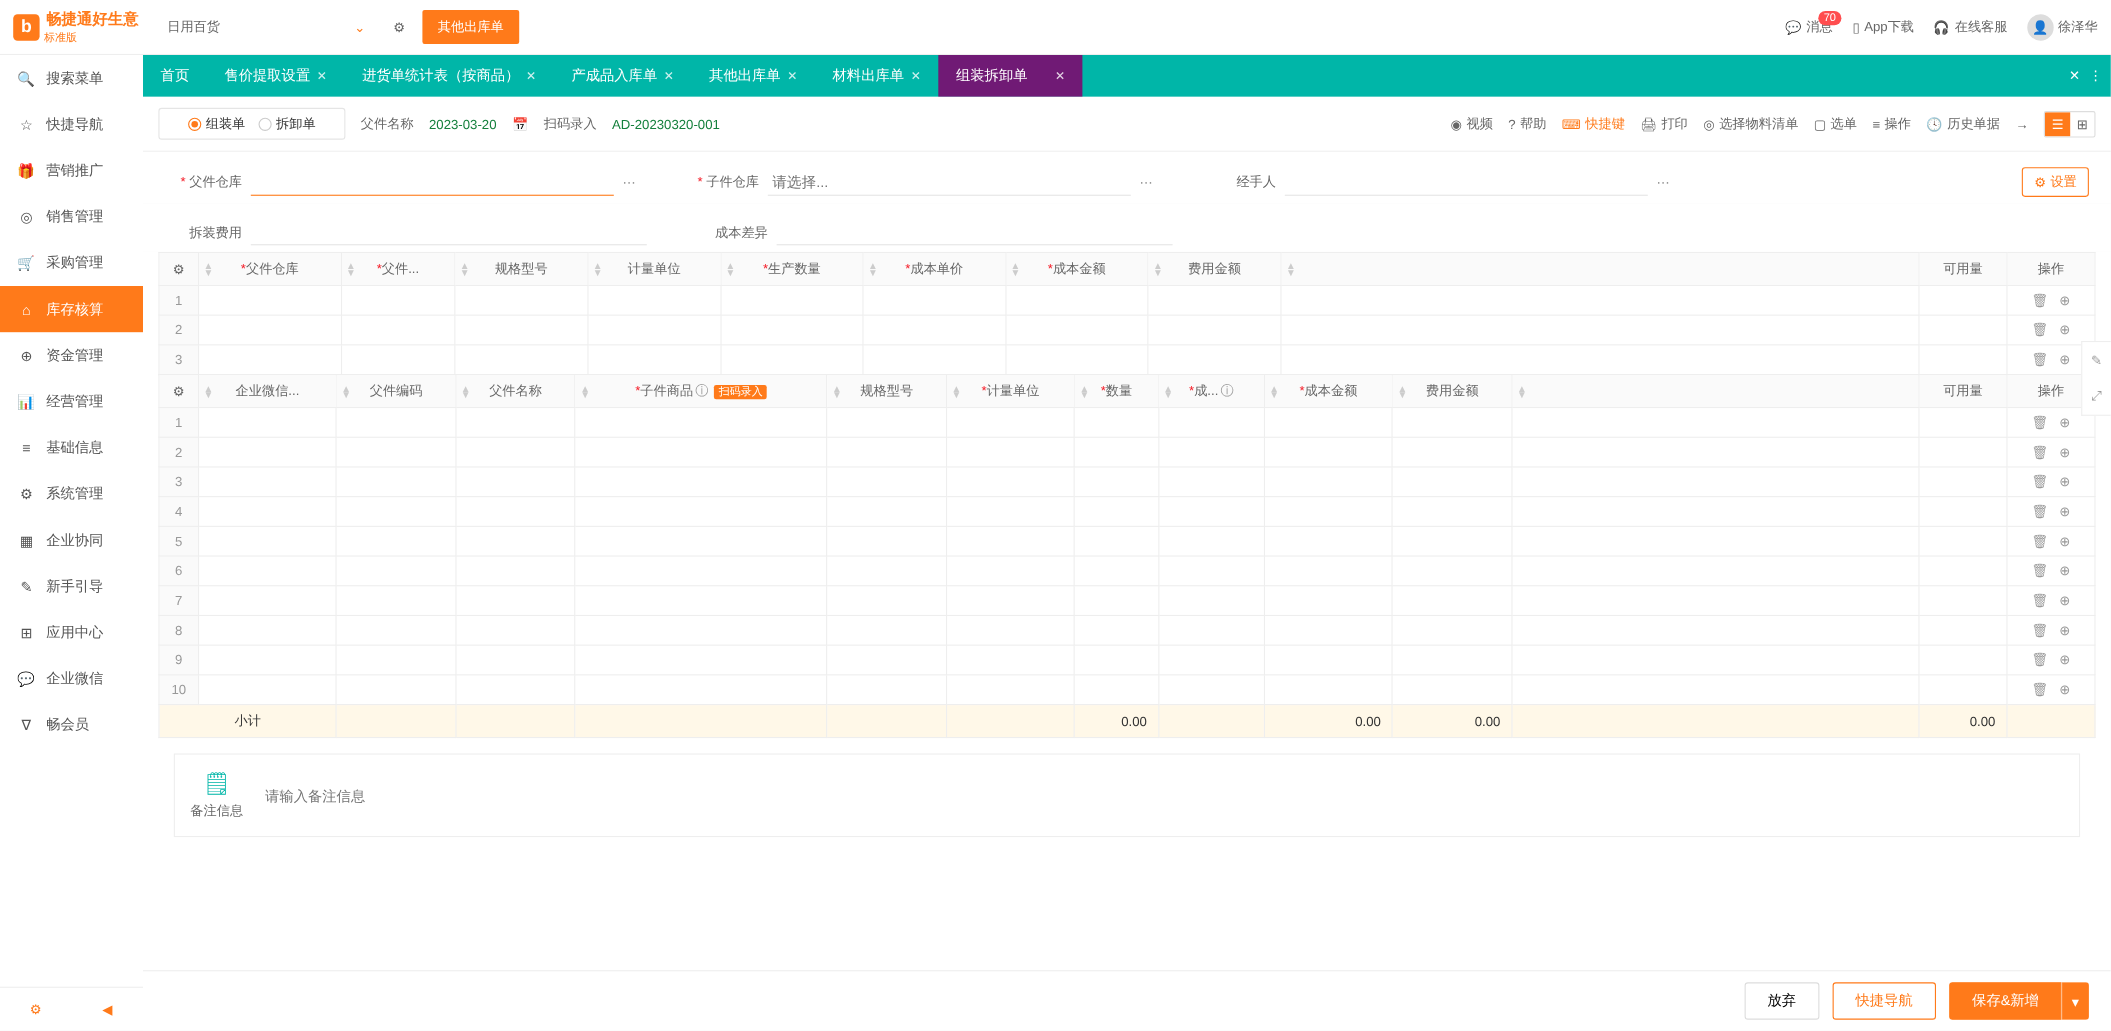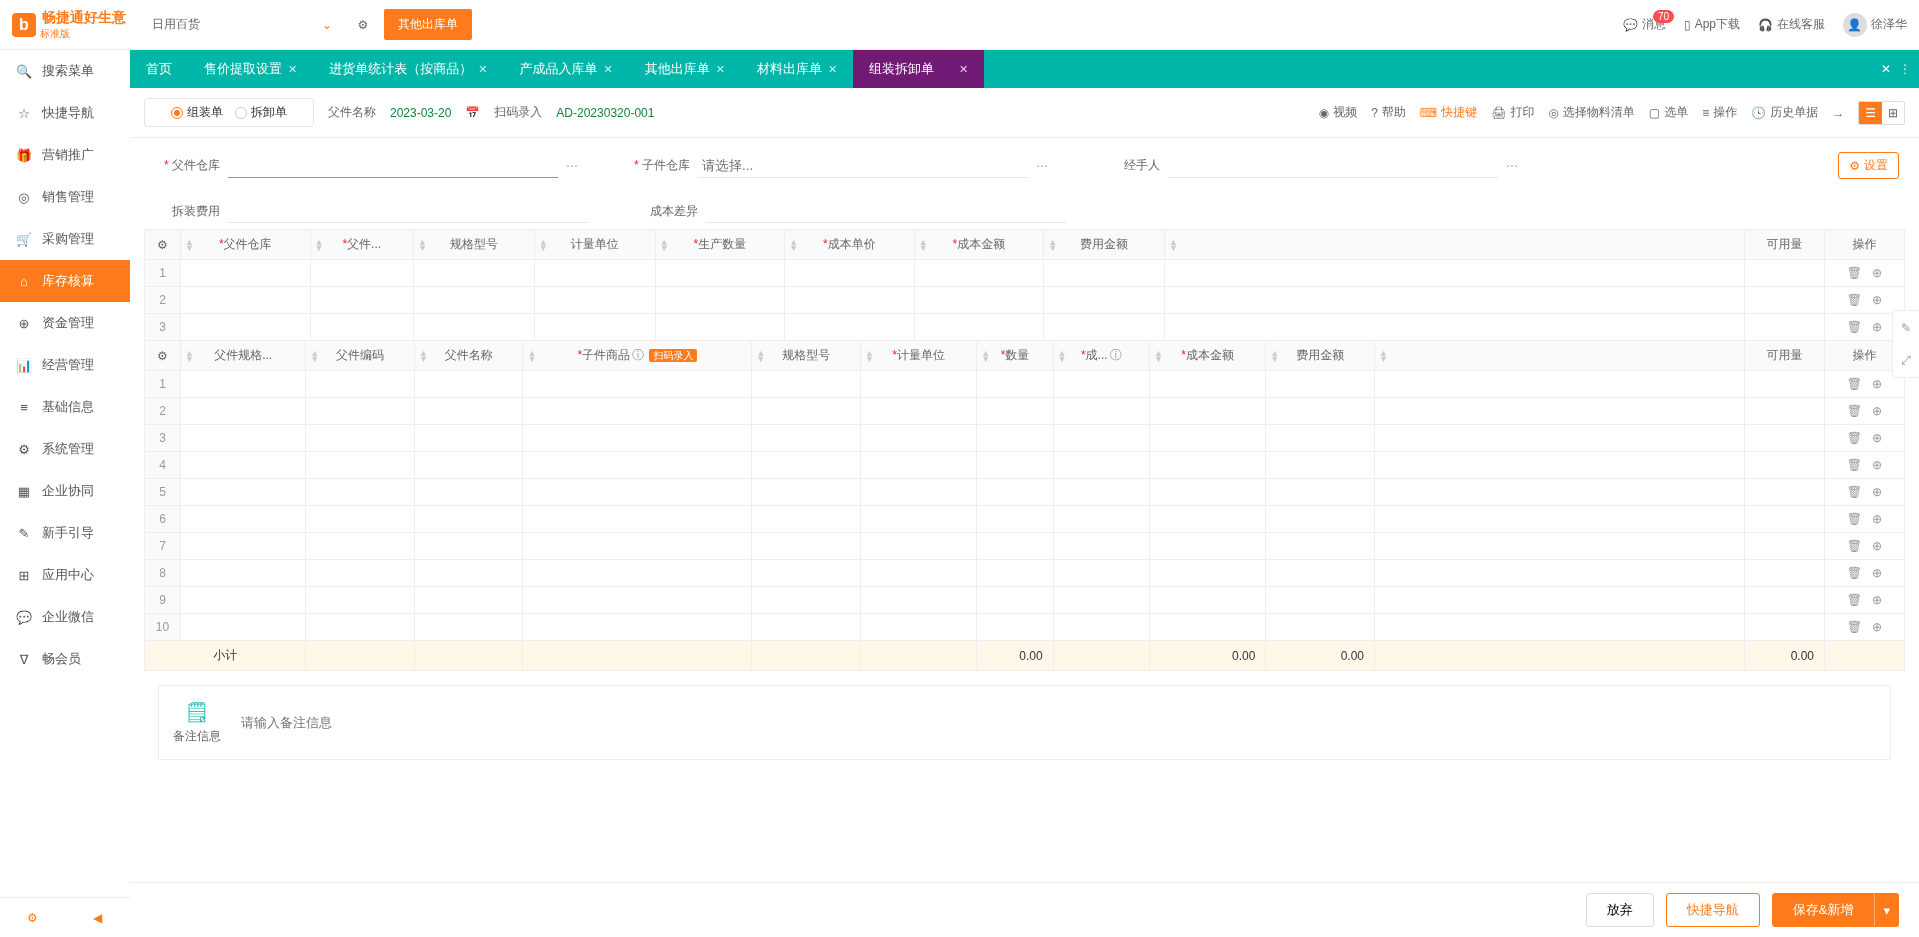--- a/index.html
+++ b/index.html
@@ -408,21 +408,21 @@
                   </div>
                 </td>
               </tr>
             </tbody>
         </table>
 
         <table class="tbl" style="margin-top:-1px;">
           <thead>
             <tr>
               <th class="gear-cell">⚙</th>
-              <th><span class="sort">▲<br>▼</span><span>父件规格...</span></th>
+              <th><span class="sort">▲<br>▼</span><span>企业微信...</span></th>
               <th><span class="sort">▲<br>▼</span><span>父件编码</span></th>
               <th><span class="sort">▲<br>▼</span><span>父件名称</span></th>
               <th><span class="sort">▲<br>▼</span><span class="req-mark">*</span><span>子件商品</span><span class="info-icon">ⓘ</span> <span class="scan-tag">扫码录入</span></th>
               <th><span class="sort">▲<br>▼</span><span>规格型号</span></th>
               <th><span class="sort">▲<br>▼</span><span class="req-mark">*</span><span>计量单位</span></th>
               <th><span class="sort">▲<br>▼</span><span class="req-mark">*</span><span>数量</span></th>
               <th><span class="sort">▲<br>▼</span><span class="req-mark">*</span><span>成...</span><span class="info-icon">ⓘ</span></th>
               <th><span class="sort">▲<br>▼</span><span class="req-mark">*</span><span>成本金额</span></th>
               <th><span class="sort">▲<br>▼</span><span>费用金额</span></th>
               <th style="width:370px;">

